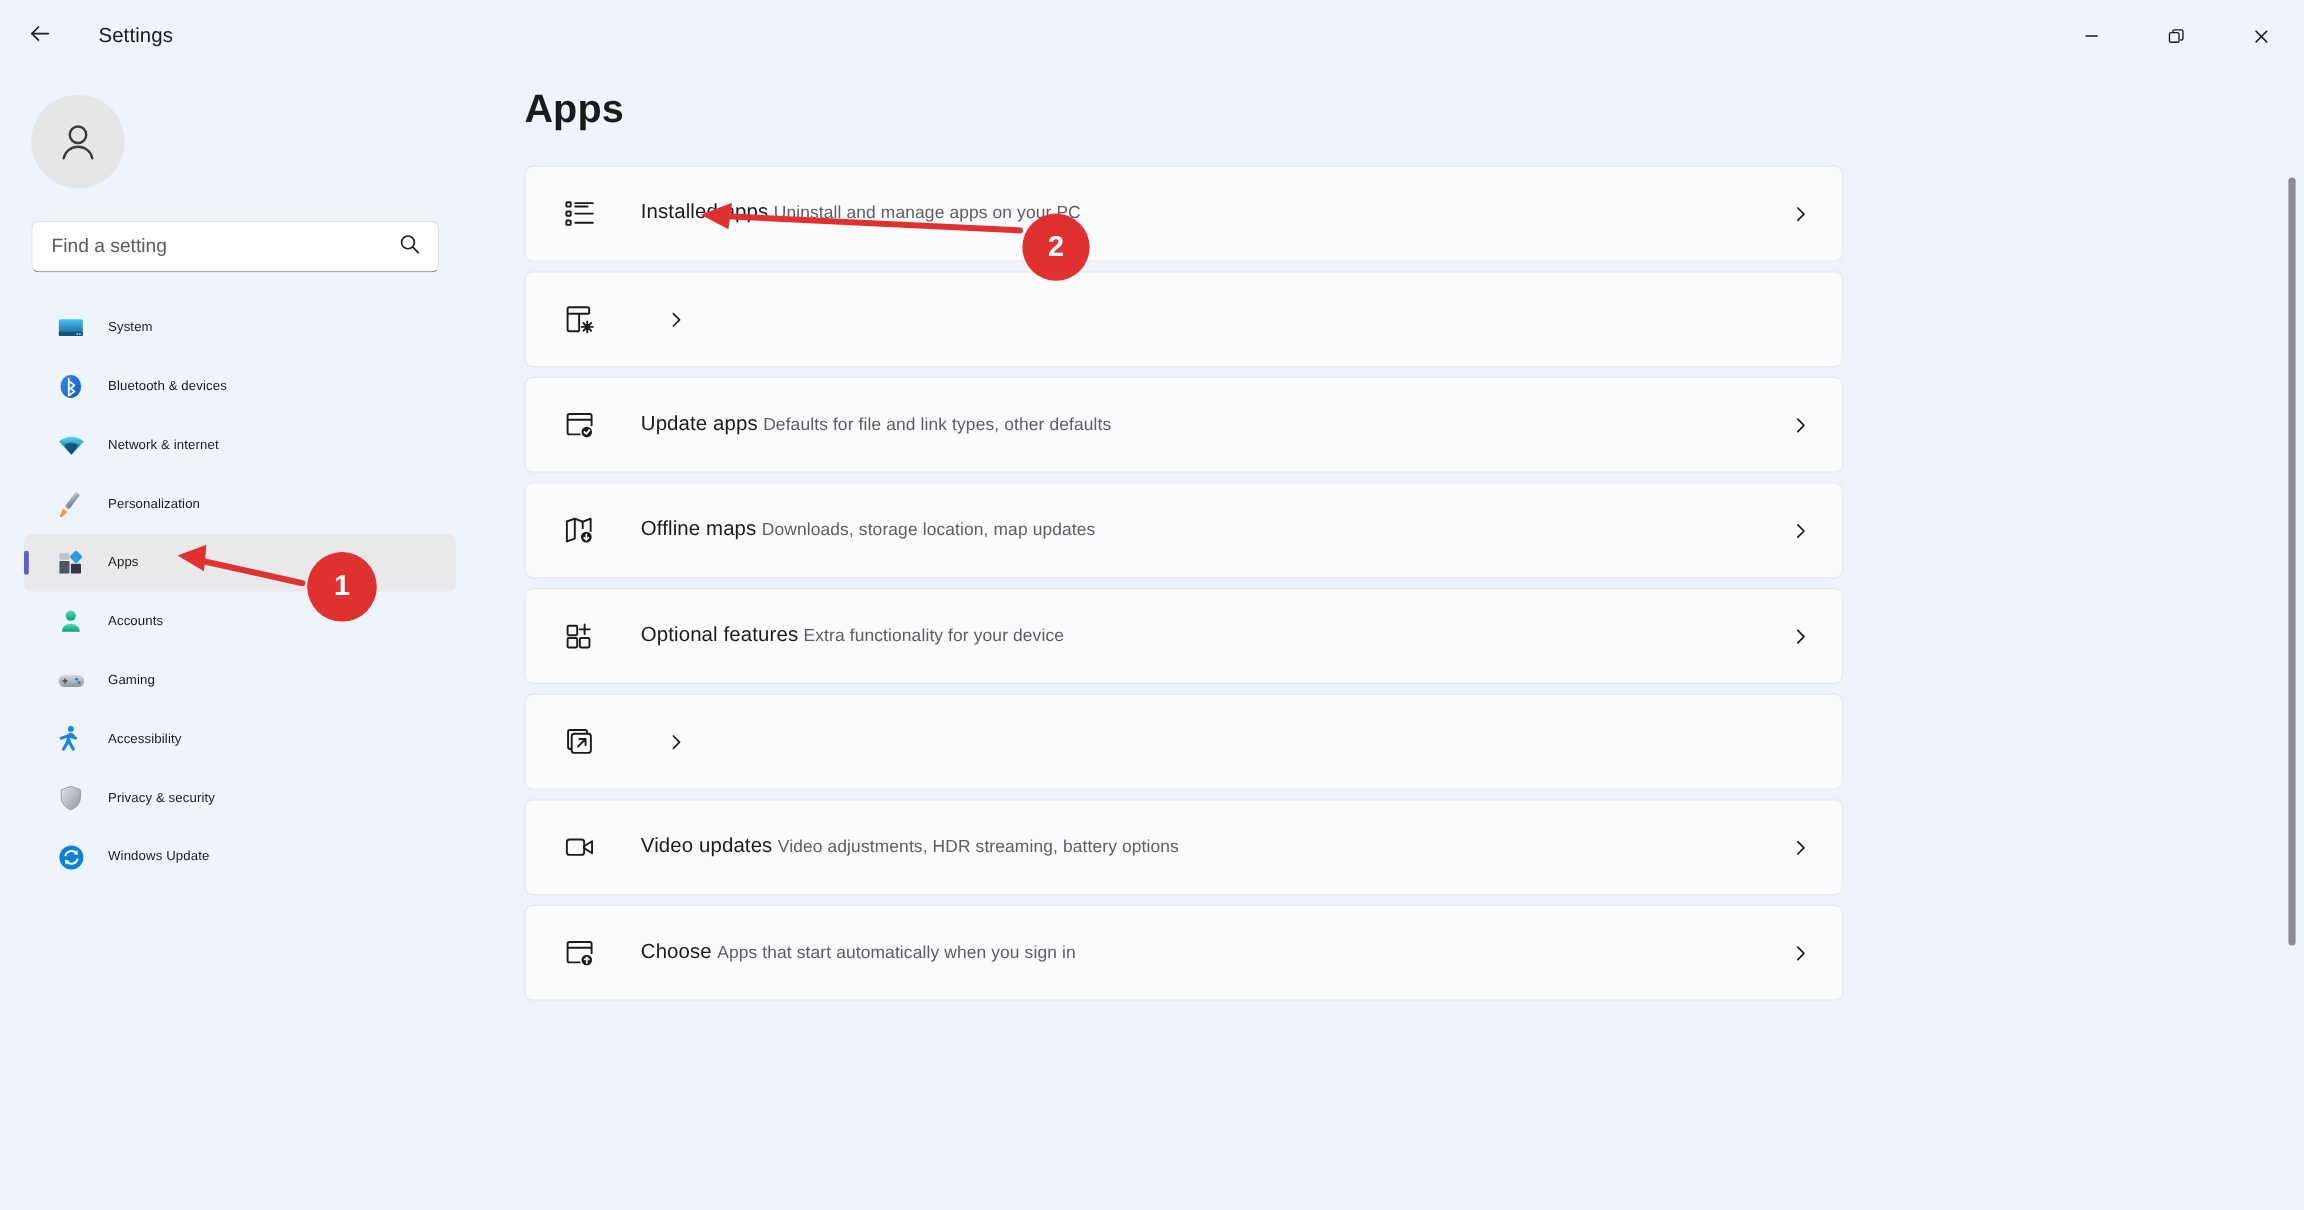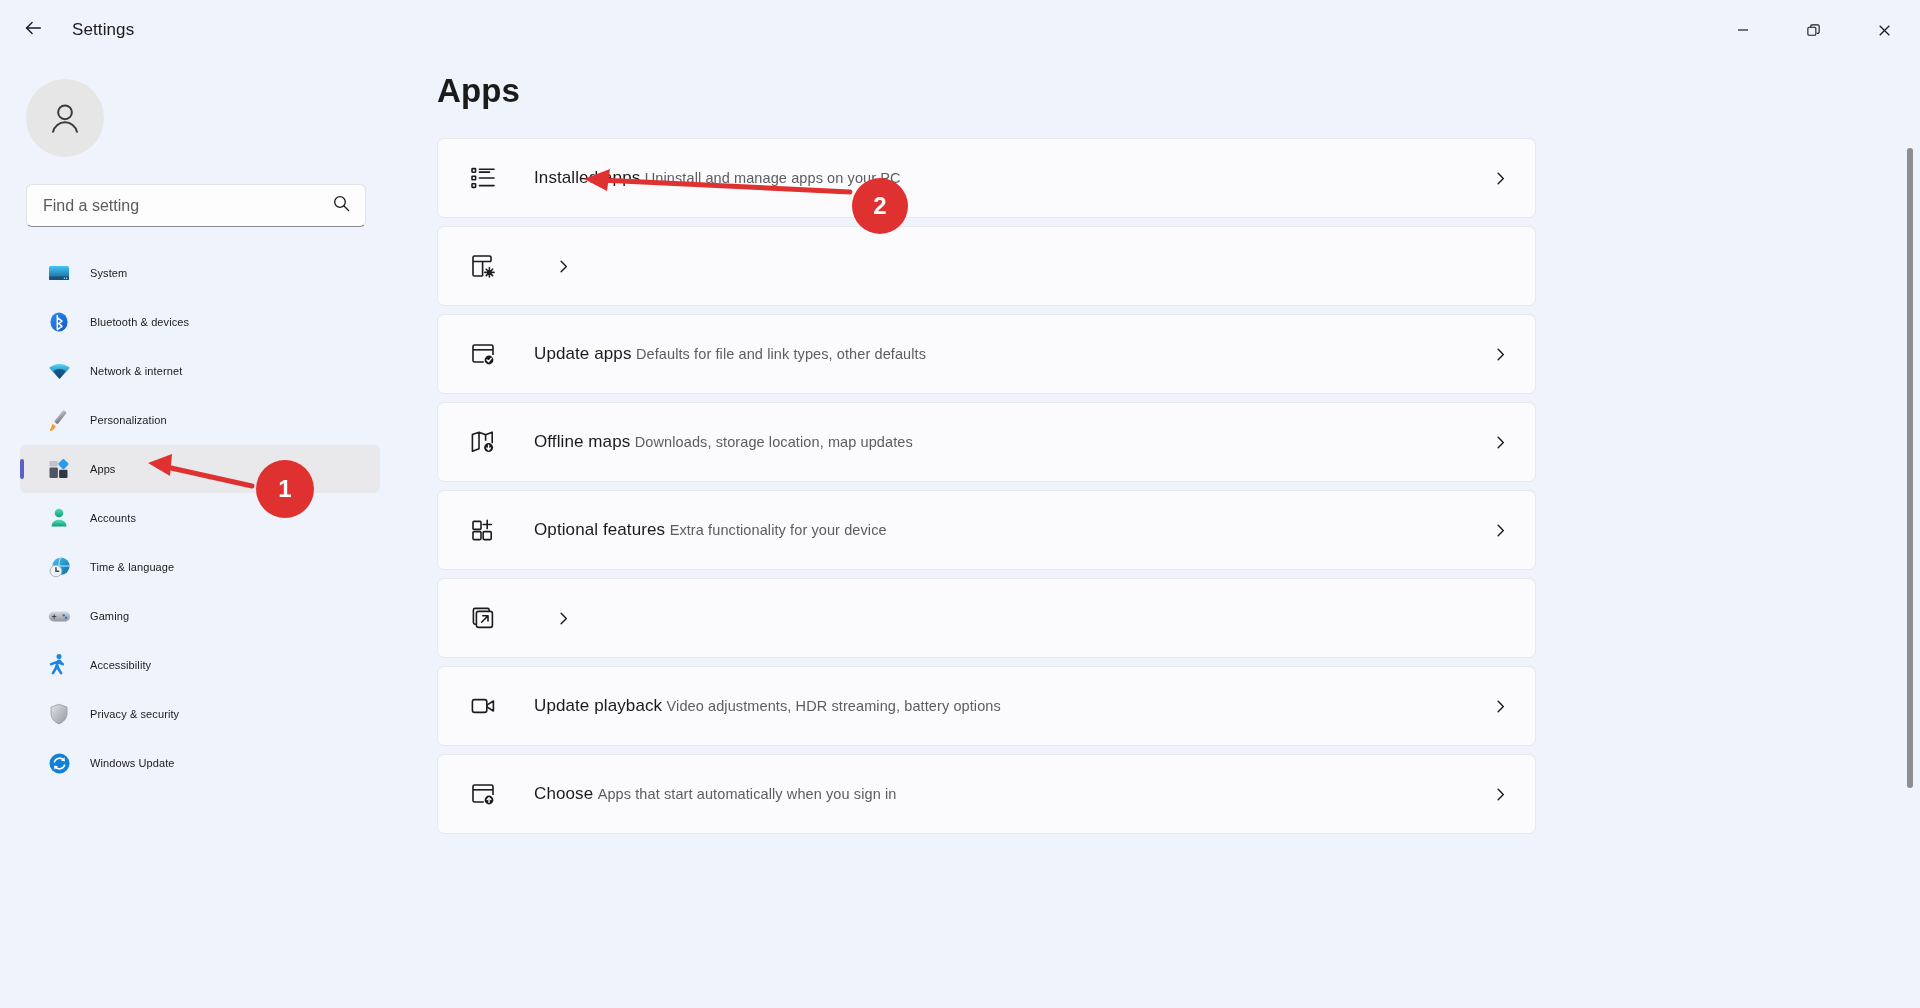--- a/index.html
+++ b/index.html
@@ -31,21 +31,21 @@
     height: 40px;
     margin-left: 10px;
     display: flex;
     align-items: center;
     justify-content: center;
     border-radius: 6px;
     cursor: pointer;
   }
   .titlebar-title {
     font-size: 17px;
-    margin-left: 16px;
+    margin-left: 26px;
     color: #1b1b1b;
     letter-spacing: .1px;
   }
   .win-controls {
     position: absolute;
     right: 0;
     top: 0;
     height: 60px;
     display: flex;
   }
@@ -404,37 +404,20 @@
                   <stop offset="1" stop-color="#0fa07c"></stop>
                 </linearGradient>
               </defs>
             <circle cx="12" cy="7" r="4.3" fill="url(#gAc)"></circle>
             <path d="M4.6 20.4c0-4.1 3.3-6.6 7.4-6.6s7.4 2.5 7.4 6.6z" fill="url(#gAc)"></path>
           </svg>
         </span>
         <span class="nav-label">Accounts</span>
       </div>
 
-      <div class="nav-item">
-        <span class="nav-icon">
-          <svg width="25" height="25" viewBox="0 0 24 24">
-            <defs>
-                <linearGradient id="gGl" x1="0" y1="0" x2="1" y2="1">
-              <stop offset="0" stop-color="#46c4ef"></stop>
-                  <stop offset="1" stop-color="#0d6ca8"></stop>
-                </linearGradient>
-              </defs>
-            <circle cx="13.4" cy="10.6" r="8.3" fill="url(#gGl)"></circle>
-            <path d="M13.4 2.3c-2.6 2.4-2.6 14.2 0 16.6M5.1 10.6h16.6" stroke="#bde8fb" stroke-width="1" fill="none"></path>
-            <circle cx="8.6" cy="15.4" r="5.6" fill="#eff2f5" stroke="#a8b0b8" stroke-width=".9"></circle>
-            <path d="M8.6 12.2v3.3h2.6" stroke="#3d4650" stroke-width="1.4" fill="none" stroke-linecap="round"></path>
-          </svg>
-        </span>
-        <span class="nav-label">Time &amp; language</span>
-      </div>
 
       <div class="nav-item">
         <span class="nav-icon">
           <svg width="25" height="25" viewBox="0 0 24 24">
             <defs>
                 <linearGradient id="gGm" x1="0" y1="0" x2="0" y2="1">
               <stop offset="0" stop-color="#d6dae0"></stop>
                   <stop offset="1" stop-color="#8e959e"></stop>
                 </linearGradient>
               </defs>
@@ -604,21 +587,21 @@
       </div>
 
       <div class="card">
         <span class="card-icon">
           <svg width="28" height="28" viewBox="0 0 28 28" fill="none" stroke="#1b1b1b" stroke-width="1.6" stroke-linejoin="round">
             <rect x="3.4" y="7.6" width="14.4" height="12.8" rx="2.2"></rect>
             <path d="M17.8 13.2 24.4 9v10l-6.6-4.2z" stroke-linecap="round"></path>
           </svg>
         </span>
         <span class="card-text">
-          <span class="card-title">Update playback</span>
+          <span class="card-title">Video updates</span>
           <span class="card-sub">Video adjustments, HDR streaming, battery options</span>
         </span>
         <span class="chevron">
           <svg width="15" height="15" viewBox="0 0 16 16" fill="none" stroke="#1b1b1b" stroke-width="1.5" stroke-linecap="round" stroke-linejoin="round">
               <polyline points="5.5,2.5 11,8 5.5,13.5"></polyline>
             </svg>
         </span>
       </div>
 
       <div class="card">

